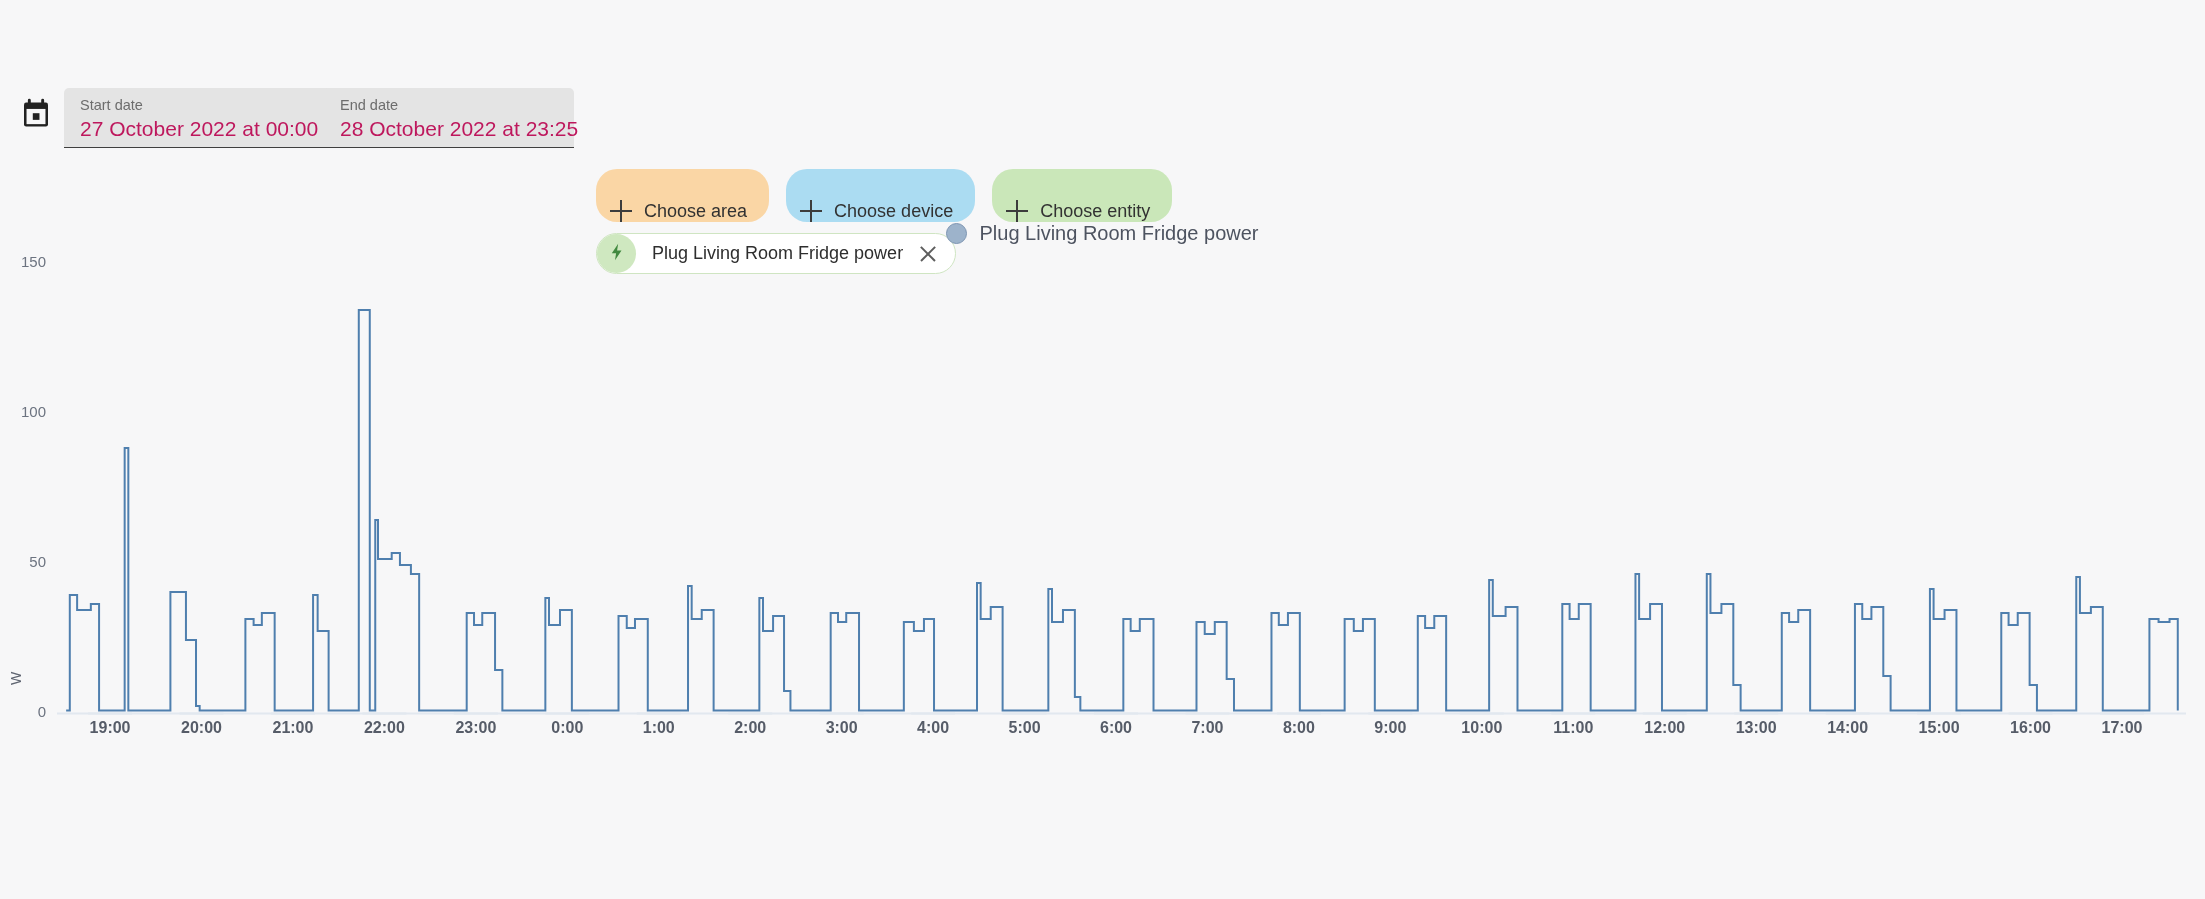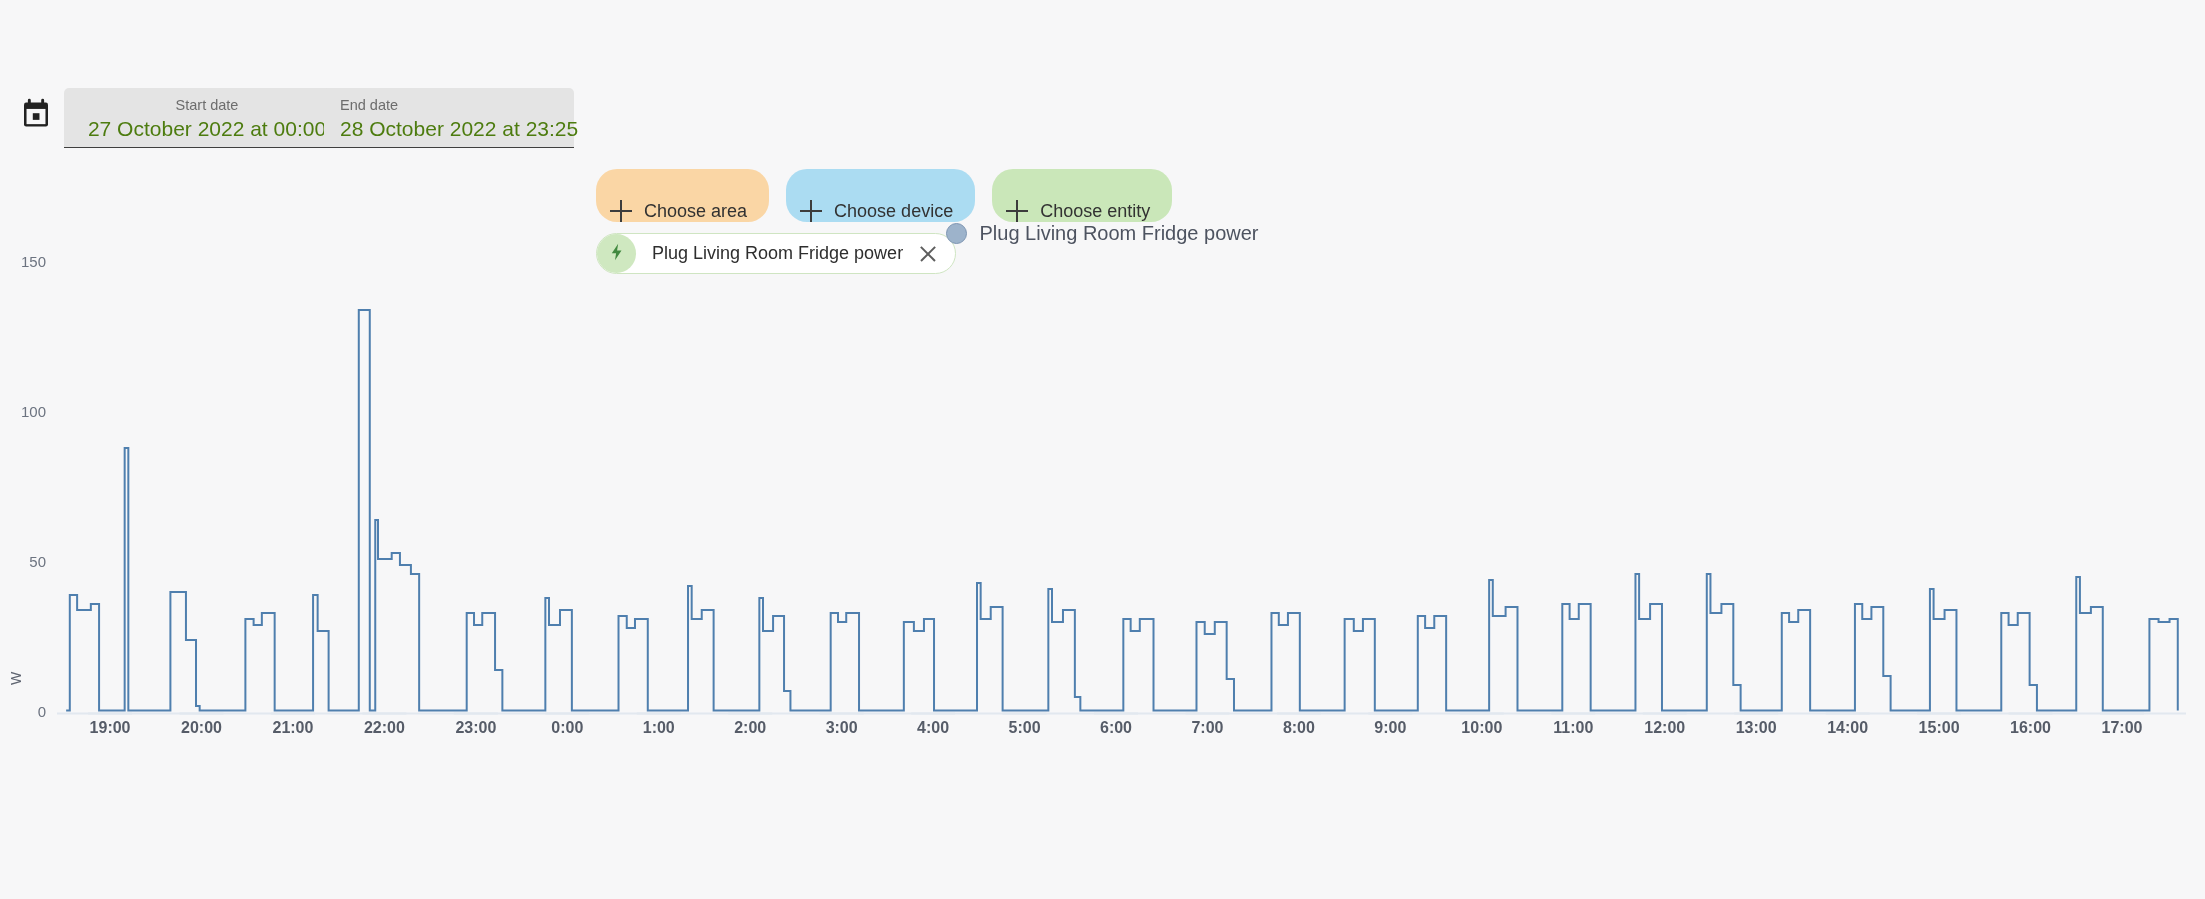--- a/index.html
+++ b/index.html
@@ -69,32 +69,32 @@
   .date-field {
     position: absolute;
     top: 12px;
     height: 60px;
     background: #e4e4e4;
     border-bottom: 1px solid #3f3f3f;
     border-radius: 5px 5px 0 0;
     padding: 9px 16px 0 16px;
     cursor: text;
   }
-  .date-field.start { left: 64px;  width: 286px; text-align: center; }
+  .date-field.start { left: 64px;  width: 286px; }
   .date-field.end   { left: 324px; width: 250px; }
   .date-label {
     font-size: 14.5px;
     color: #6d6d6d;
     line-height: 17px;
     display: block;
     white-space: nowrap;
   }
   .date-value {
     font-size: 21px;
-    color: #4d7c0f;
+    color: #be185d;
     line-height: 28px;
     display: block;
     margin-top: 1px;
     white-space: nowrap;
   }
 
   
   .chip-row-a {
     position: absolute;
     left: 596px; top: 93px;

